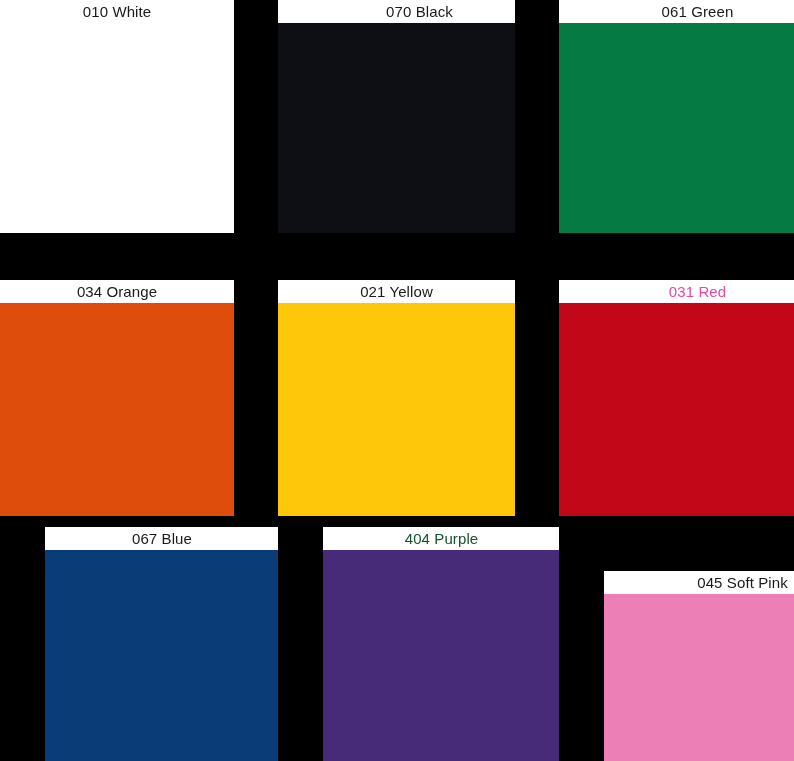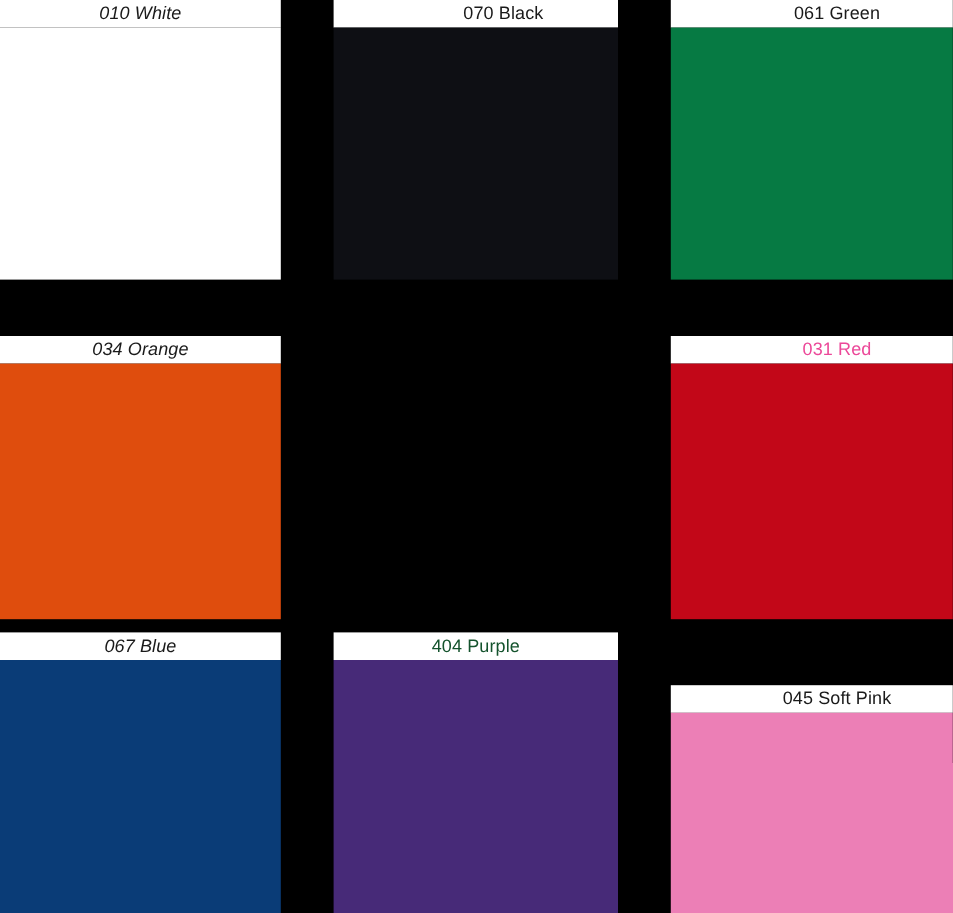--- a/index.html
+++ b/index.html
@@ -49,24 +49,24 @@
   }
 
   
   .col-1 { left: 0px;   width: 234px; }
   .col-2 { left: 278px; width: 237px; }
   .col-3 { left: 559px; width: 277px; }
 
   
   .row-1 { top: 0px;   height: 233px; }
   .row-2 { top: 280px; height: 236px; }
-  .row-3 { top: 527px; height: 234px; }
+  .row-3 { top: 527px; height: 234px; padding-left: 45px; }
 
   
-  .col-1 .swatch-label { text-align: center; font-style: italic; }
+  .col-1 .swatch-label { text-align: center; }
 </style>
 </head>
 <body style="background-color: rgb(0, 0, 0);">
 
 <div id="swatch-grid">
 
   <div class="swatch-cell col-1 row-1">
     <div class="swatch-label" style="background-color: rgb(255, 255, 255); color: rgb(26, 26, 26);">010 White</div>
     <div class="swatch-color" style="background-color: rgb(255, 255, 255);"></div>
   </div>
@@ -79,20 +79,24 @@
   <div class="swatch-cell col-3 row-1">
     <div class="swatch-label" style="background-color: rgb(255, 255, 255); color: rgb(26, 26, 26);">061 Green</div>
     <div class="swatch-color" style="background-color: rgb(6, 122, 67);"></div>
   </div>
 
   <div class="swatch-cell col-1 row-2">
     <div class="swatch-label" style="background-color: rgb(255, 255, 255); color: rgb(26, 26, 26);">034 Orange</div>
     <div class="swatch-color" style="background-color: rgb(223, 77, 13);"></div>
   </div>
 
+  <div class="swatch-cell col-2 row-2">
+    <div class="swatch-label" style="background-color: rgb(255, 255, 255); color: rgb(26, 26, 26);">021 Yellow</div>
+    <div class="swatch-color" style="background-color: rgb(255, 199, 9);"></div>
+  </div>
 
   <div class="swatch-cell col-3 row-2">
     <div class="swatch-label" style="background-color: rgb(255, 255, 255); color: #ec4899;">031 Red</div>
     <div class="swatch-color" style="background-color: rgb(194, 7, 24);"></div>
   </div>
 
   <div class="swatch-cell col-1 row-3">
     <div class="swatch-label" style="background-color: rgb(255, 255, 255); color: rgb(26, 26, 26);">067 Blue</div>
     <div class="swatch-color" style="background-color: rgb(10, 60, 119);"></div>
   </div>

